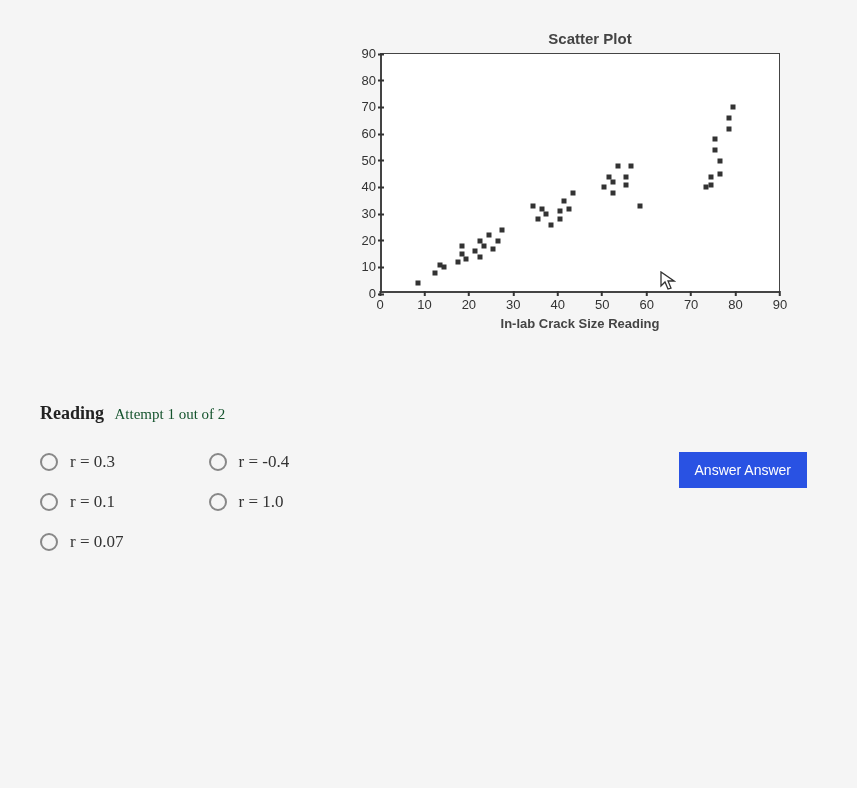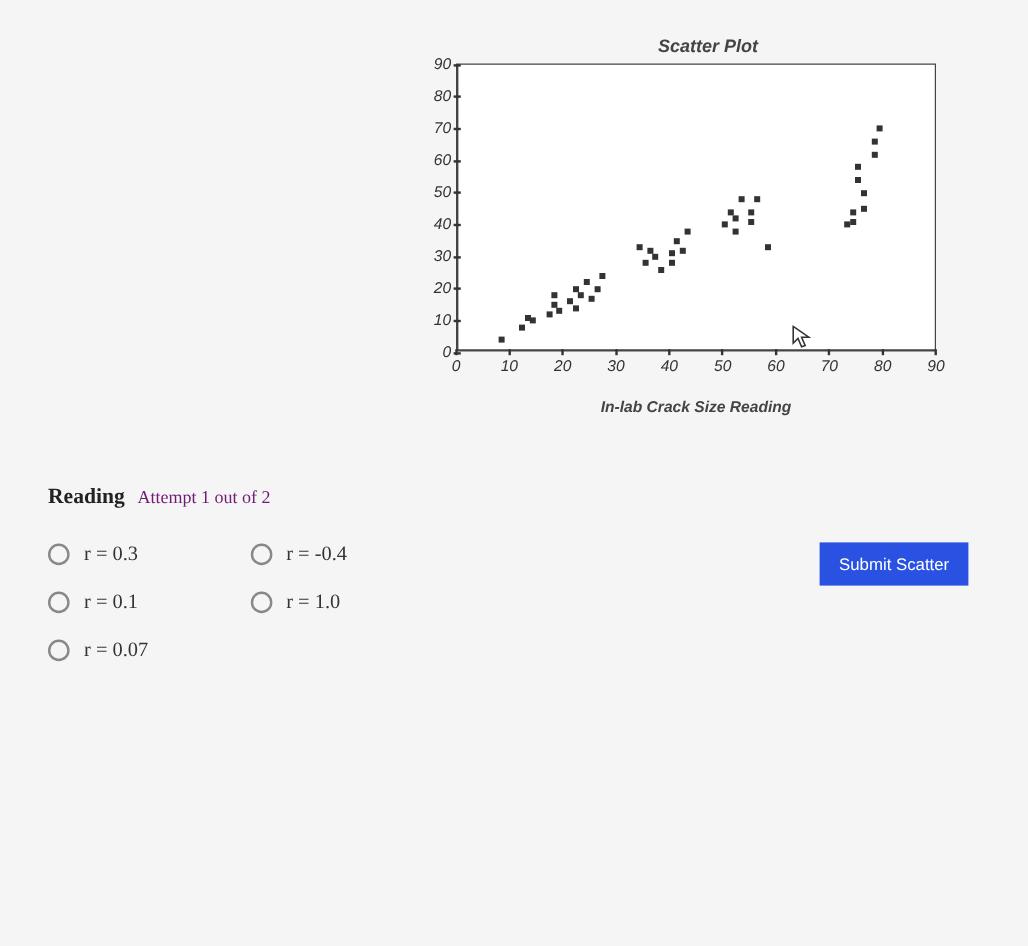--- a/index.html
+++ b/index.html
@@ -19,21 +19,20 @@
     font-size: 24px;
     line-height: 1.5;
     font-weight: 400;
     margin-bottom: 40px;
     color: #333;
   }
   .chart-wrap {
     margin-left: 300px;
     width: 460px;
     position: relative;
-    font-style: italic;
   }
   .chart-title {
     text-align: center;
     font-family: Arial, sans-serif;
     font-weight: bold;
     font-size: 15px;
     color: #444;
     margin-bottom: 6px;
     margin-left: 40px;
   }
@@ -85,21 +84,21 @@
     position: absolute;
     left: 50%;
     top: -6px;
     width: 2px;
     height: 5px;
     background: #333;
     transform: translateX(-50%);
   }
   .xlabel {
     position: absolute;
-    top: 278px;
+    top: 263px;
     left: 40px;
     width: 400px;
     text-align: center;
     font-family: Arial, sans-serif;
     font-size: 13px;
     font-weight: bold;
     color: #444;
   }
   .pt {
     position: absolute;
@@ -109,21 +108,21 @@
     transform: translate(-50%, -50%);
   }
   .answer-section {
     margin-top: 70px;
   }
   .answer-header {
     font-size: 18px;
     margin-bottom: 28px;
   }
   .answer-label { font-weight: bold; }
-  .attempt { color: #701a75; font-size: 15px; margin-left: 6px; }
+  .attempt { color: #14532d; font-size: 15px; margin-left: 6px; }
   .options {
     display: flex;
     gap: 85px;
     position: relative;
   }
   .col { display: flex; flex-direction: column; gap: 20px; }
   .opt {
     display: flex;
     align-items: center;
     gap: 12px;
@@ -261,16 +260,16 @@
       <div class="col" id="col-right">
           <div class="opt">
             <div class="radio"></div>
             <span>r = -0.4</span>
           </div>
           <div class="opt">
             <div class="radio"></div>
             <span>r = 1.0</span>
           </div>
         </div>
-      <button class="submit-btn">Submit Scatter</button>
+      <button class="submit-btn">Answer Answer</button>
     </div>
   </div>
 </div>
 
 </body></html>

